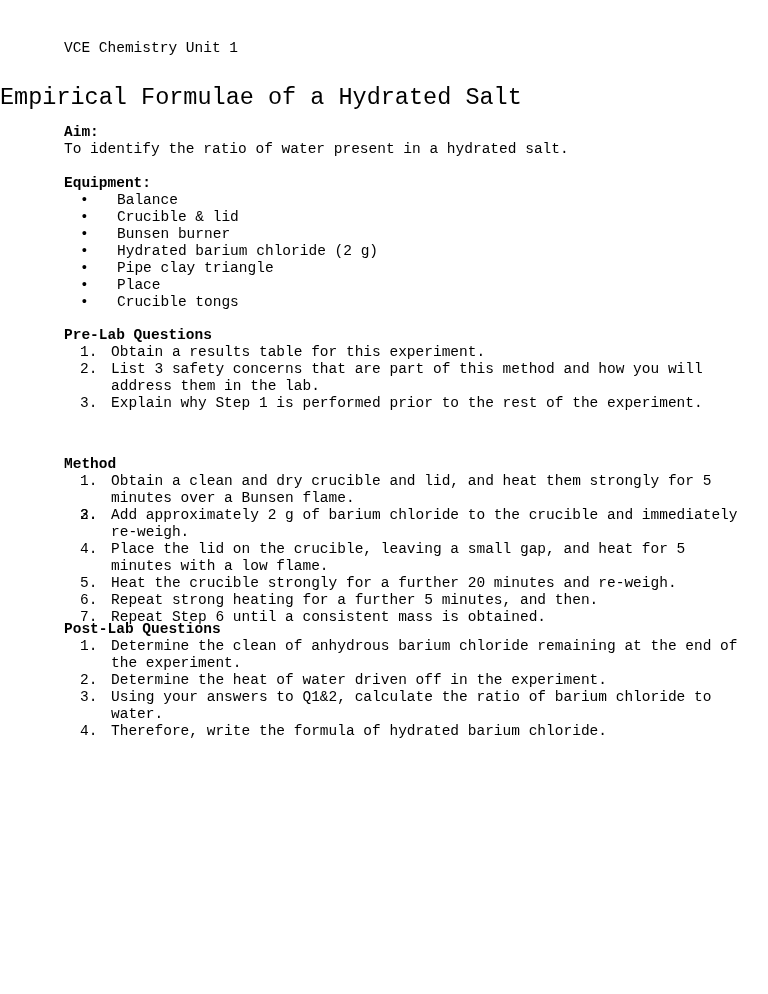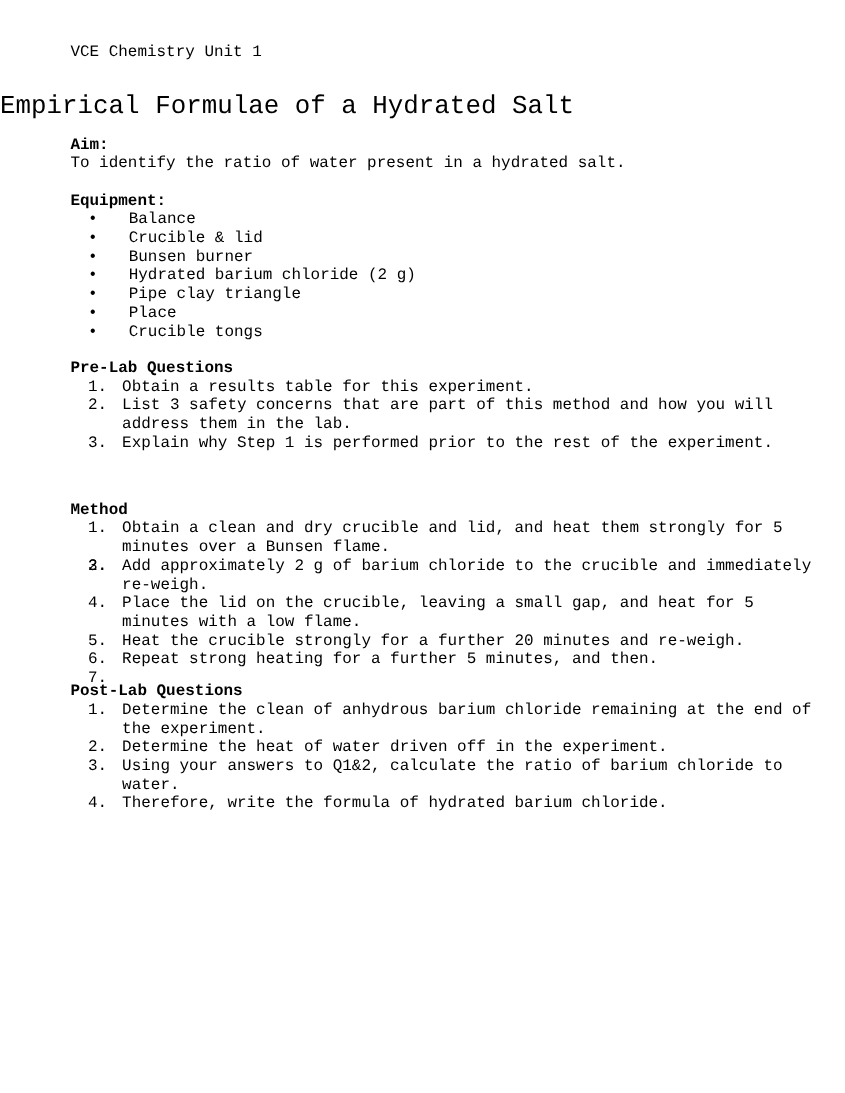--- a/index.html
+++ b/index.html
@@ -56,21 +56,21 @@
 
   <div class="section" style="top:422px;margin-top:34px;">
     <div class="label">Method</div>
     <ol class="nums">
       <li><span class="num">1.</span><span>Obtain a clean and dry crucible and lid, and heat them strongly for 5 minutes over a Bunsen flame.</span></li>
       <li><span class="num">2.</span></li>
       <li><span class="num">3.</span><span>Add approximately 2 g of barium chloride to the crucible and immediately re-weigh.</span></li>
       <li><span class="num">4.</span><span>Place the lid on the crucible, leaving a small gap, and heat for 5 minutes with a low flame.</span></li>
       <li><span class="num">5.</span><span>Heat the crucible strongly for a further 20 minutes and re-weigh.</span></li>
       <li><span class="num">6.</span><span>Repeat strong heating for a further 5 minutes, and then.</span></li>
-      <li><span class="num">7.</span></li>
+      <li><span class="num">7.</span><span>Repeat Step 6 until a consistent mass is obtained.</span></li>
     </ol>
   </div>
 
   <div class="section" style="top:621px;">
     <div class="label">Post-Lab Questions</div>
     <ol class="nums">
       <li><span class="num">1.</span><span>Determine the clean of anhydrous barium chloride remaining at the end of the experiment.</span></li>
       <li><span class="num">2.</span><span>Determine the heat of water driven off in the experiment.</span></li>
       <li><span class="num">3.</span><span>Using your answers to Q1&amp;2, calculate the ratio of barium chloride to water.</span></li>
       <li><span class="num">4.</span><span>Therefore, write the formula of hydrated barium chloride.</span></li>

